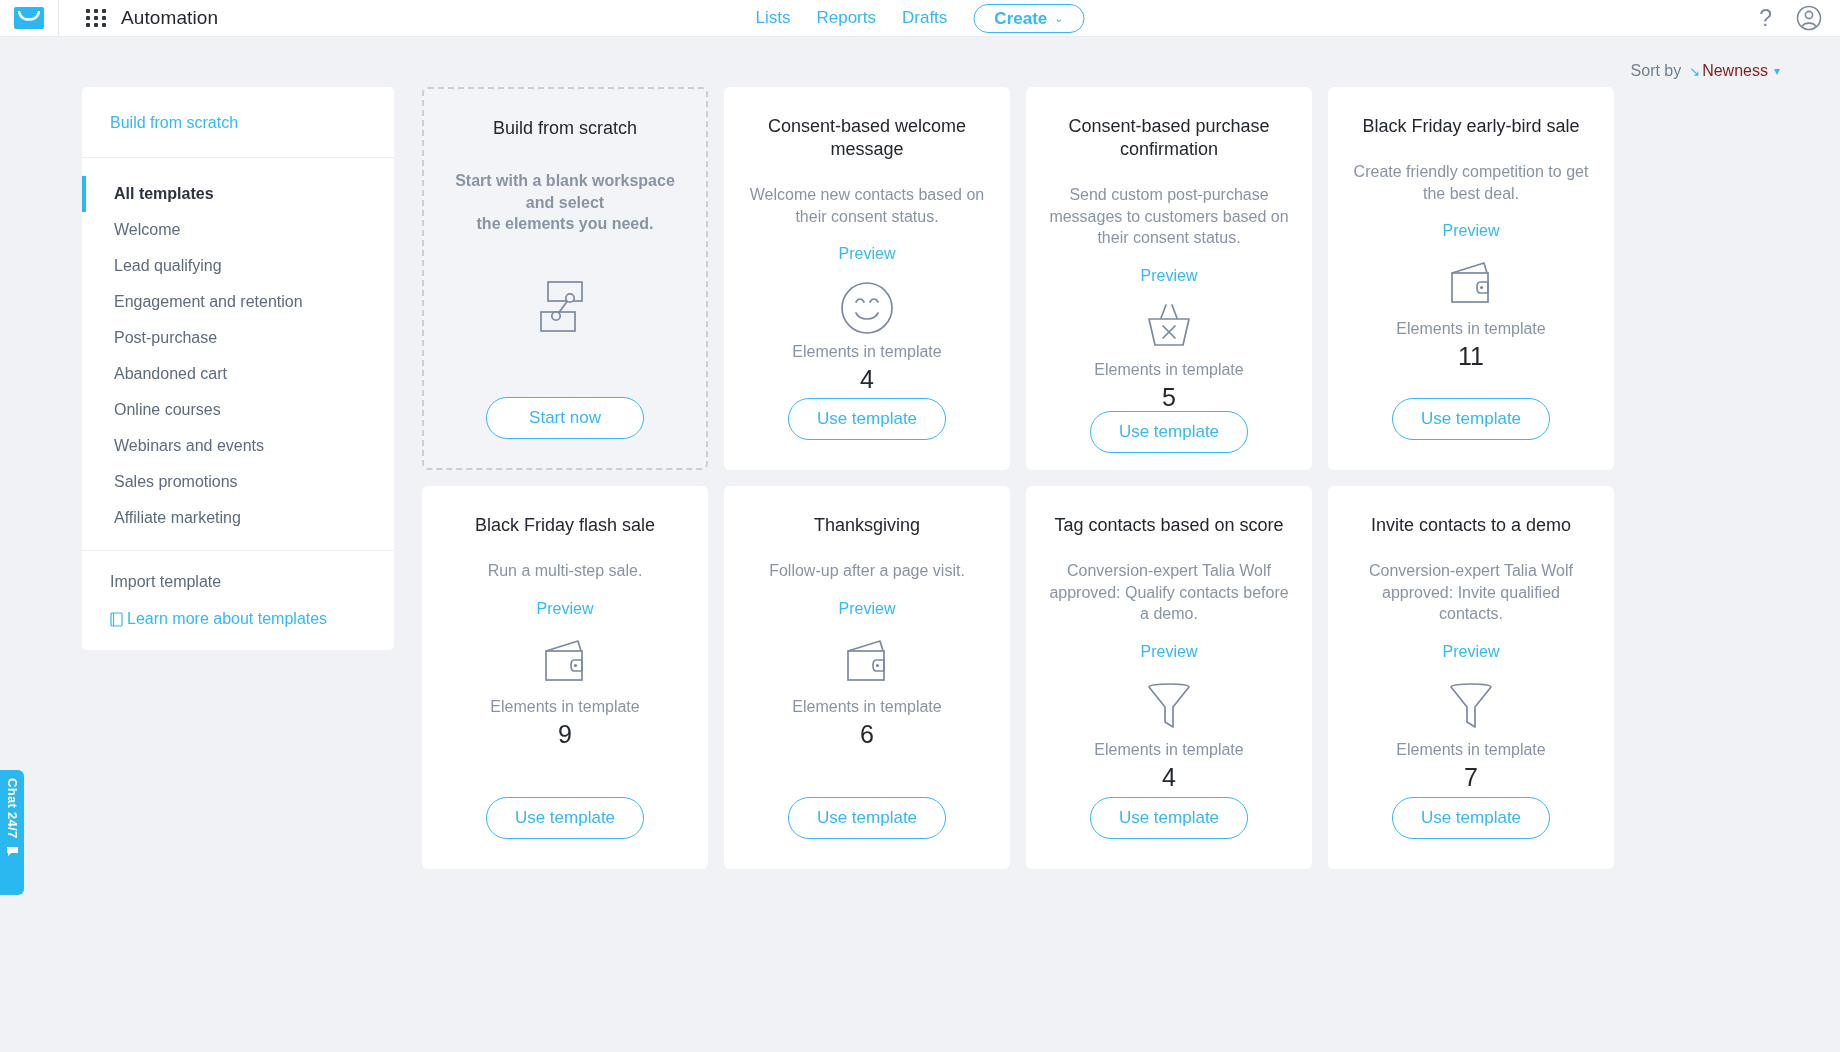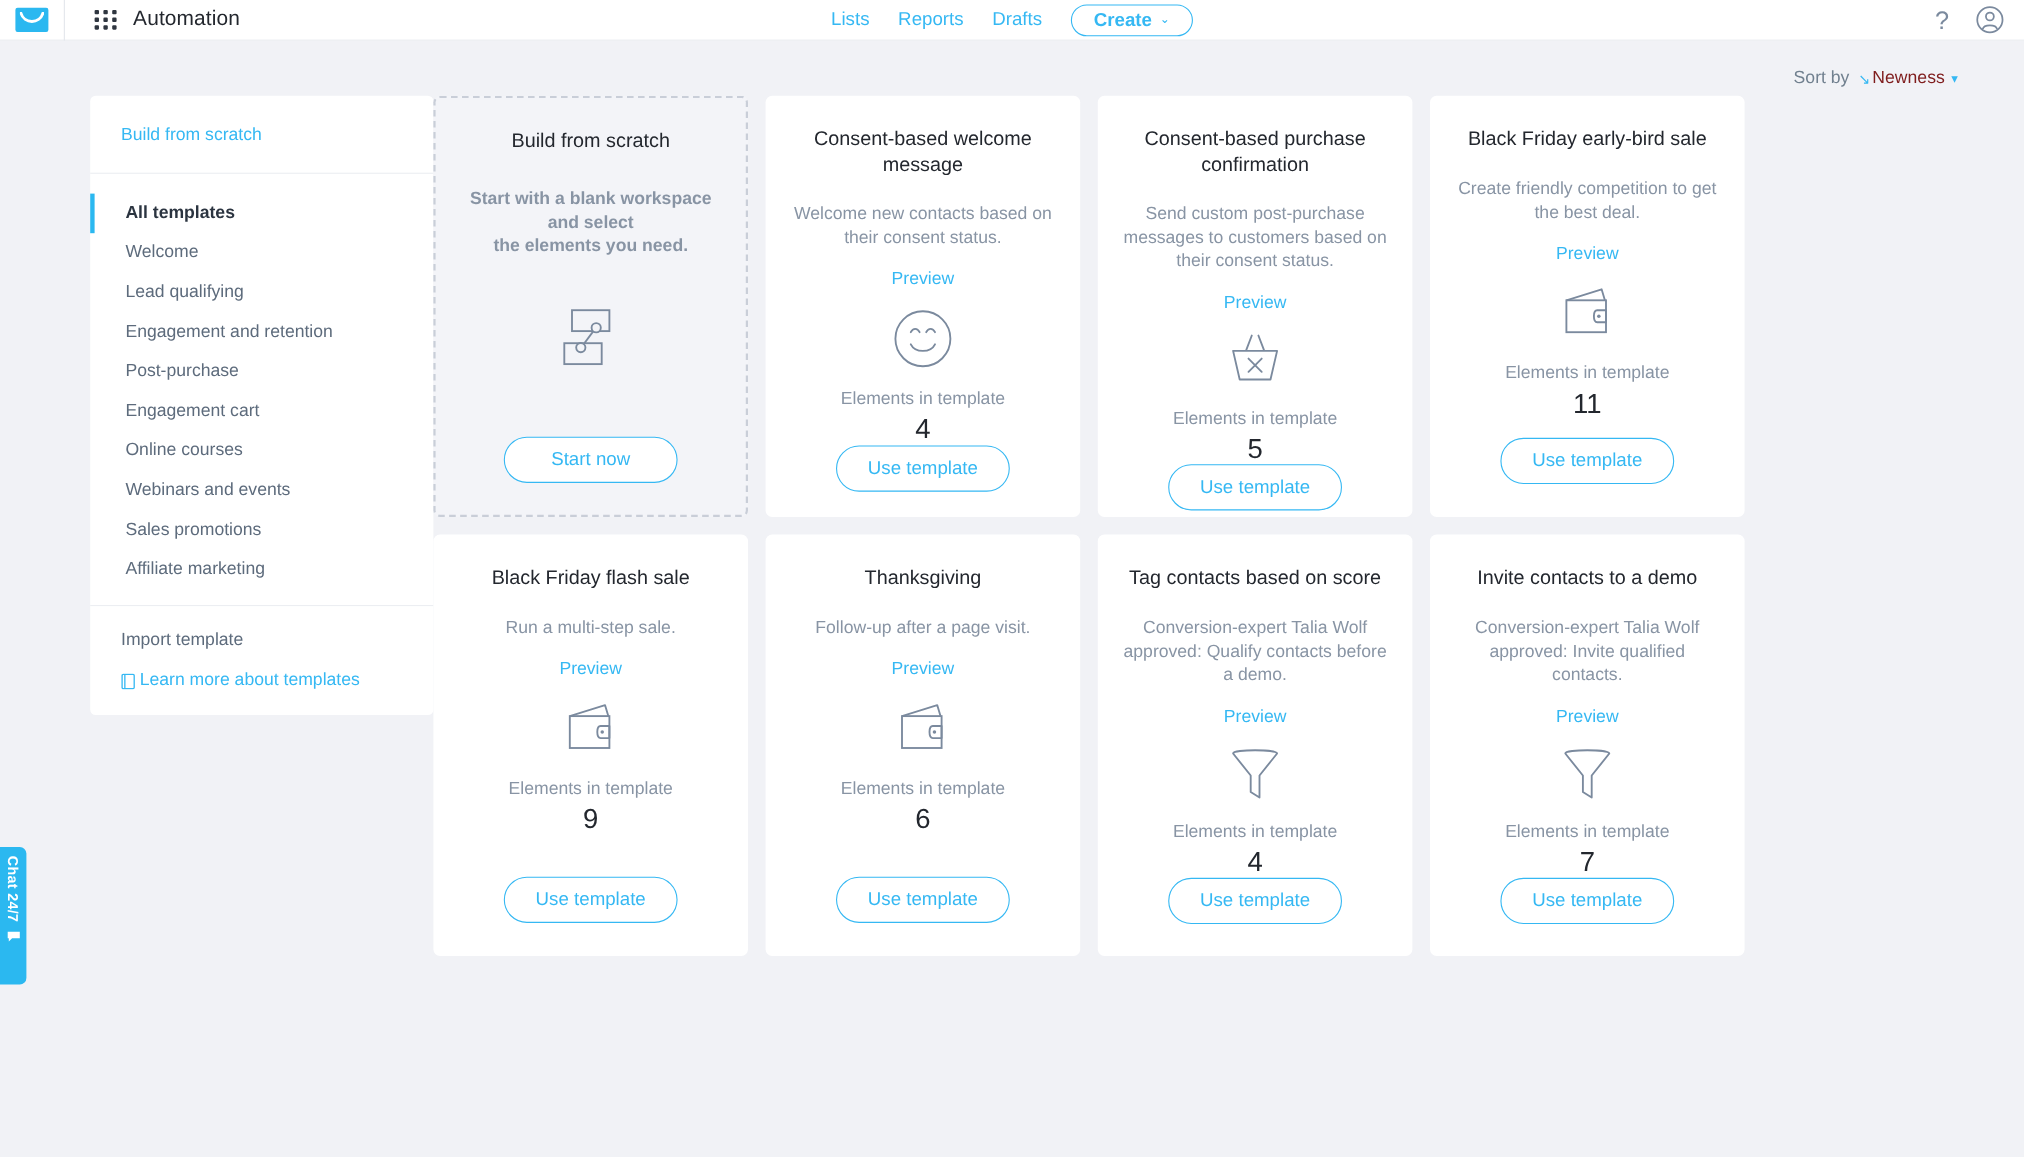--- a/index.html
+++ b/index.html
@@ -44,21 +44,21 @@
   .sortbar {
     height: 50px; display: flex; align-items: center; justify-content: flex-end;
     padding-right: 60px; padding-top: 18px;
   }
   .sort-label { font-size: 16px; color: #71808f; }
   .sort-arrow { color: #35b8f3; font-size: 13px; margin: 0 2px 0 8px; }
   .sort-value { font-size: 16px; color: #7f1d1d; cursor: pointer; }
   .sort-caret { color: #35b8f3; font-size: 12px; margin-left: 6px; }
 
   
-  .layout { display: flex; padding: 0 60px 0 82px; align-items: flex-start; }
+  .layout { display: flex; padding: 0 60px 0 82px; gap: 28px; align-items: flex-start; }
 
   
   .sidebar {
     width: 312px; background: #fff; border-radius: 5px; flex: 0 0 312px;
     padding-bottom: 22px;
   }
   .sb-top { padding: 27px 28px 25px; border-bottom: 1px solid #eceef2; }
   .sb-scratch { font-size: 16px; color: #35b8f3; cursor: pointer; }
   .sb-list { padding: 18px 0 14px; border-bottom: 1px solid #eceef2; }
   .sb-item {
@@ -80,21 +80,21 @@
     display: flex; flex-direction: column; align-items: center; text-align: center;
   }
   .card.scratch {
     background: #f3f4f8; border: 2px dashed #c9ced8; box-shadow: none;
   }
   .card-title { font-size: 18px; color: #23272e; line-height: 1.28; }
   .card-desc { font-size: 16px; color: #8894a4; line-height: 1.35; margin-top: 23px; }
   .card.scratch .card-desc { margin-top: 30px; font-weight: bold; }
   .preview-link { font-size: 16px; color: #35b8f3; cursor: pointer; margin-top: 18px; }
   .card-icon { margin-top: 17px; height: 56px; display: flex; align-items: center; }
-  .elements-label { font-size: 16px; color: #8894a4; margin-top: 18px; }
+  .elements-label { font-size: 16px; color: #8894a4; margin-top: 7px; }
   .elements-count { font-size: 25px; color: #23272e; margin-top: 5px; line-height: 1.1; }
   .btn-outline {
     margin-top: auto; margin-bottom: 30px; border: 1.5px solid #35b8f3; border-radius: 22px;
     color: #35b8f3; background: #fff; font-size: 17px; padding: 10px 28px; cursor: pointer;
     min-width: 158px;
   }
   .card.scratch .btn-outline { margin-bottom: 29px; }
   .scratch-icon { margin-top: 44px; }
 
   
@@ -167,21 +167,21 @@
   <div class="sidebar">
     <div class="sb-top">
       <div class="sb-scratch">Build from scratch</div>
     </div>
     <div class="sb-list">
       <div class="sb-item active">All templates</div>
       <div class="sb-item">Welcome</div>
       <div class="sb-item">Lead qualifying</div>
       <div class="sb-item">Engagement and retention</div>
       <div class="sb-item">Post-purchase</div>
-      <div class="sb-item">Engagement cart</div>
+      <div class="sb-item">Abandoned cart</div>
       <div class="sb-item">Online courses</div>
       <div class="sb-item">Webinars and events</div>
       <div class="sb-item">Sales promotions</div>
       <div class="sb-item">Affiliate marketing</div>
     </div>
     <div class="sb-bottom">
       <div class="sb-import">Import template</div>
       <div class="sb-learn">
         <svg width="13" height="15" viewBox="0 0 13 15">
           <rect x="1" y="1" width="11" height="13" rx="1" stroke="#35b8f3" stroke-width="1.2" fill="none"></rect>

